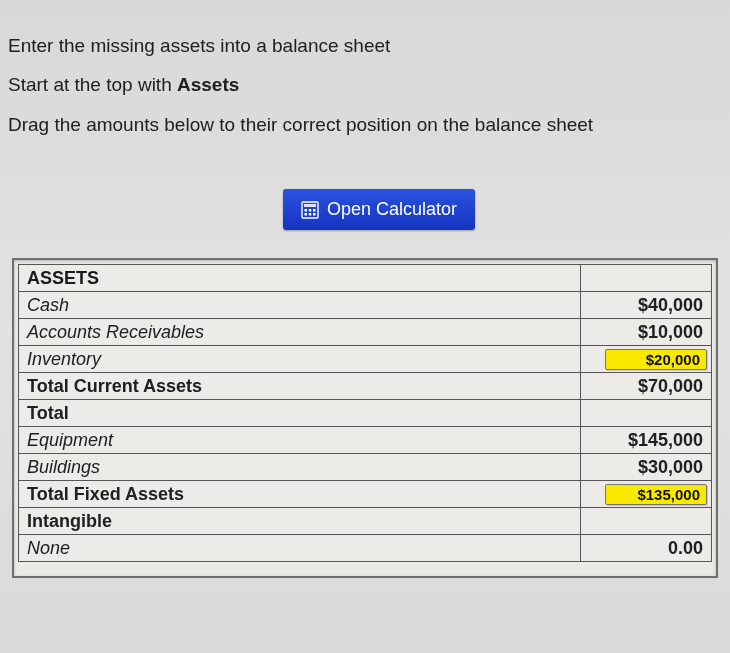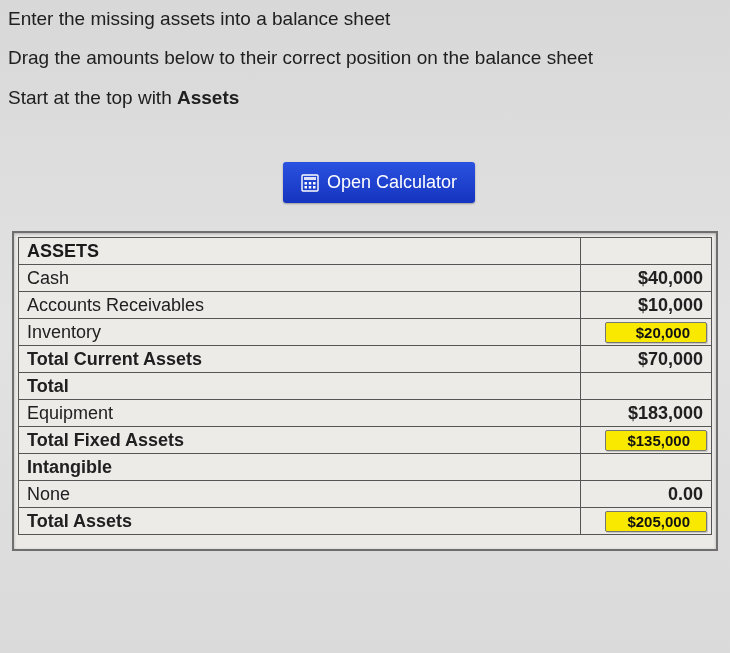--- a/index.html
+++ b/index.html
@@ -9,20 +9,21 @@
       background: linear-gradient(180deg, #d8d8d8 0%, #e2e2e2 50%, #dadada 100%);
       width: 730px;
       height: 653px;
       overflow: hidden;
       color: #202020;
     }
     .instructions {
       padding: 4px 20px 14px 8px;
       font-size: 19px;
       line-height: 1.55;
+      margin-top: 27px;
     }
     .instructions p { margin-bottom: 10px; }
     .instructions b { font-weight: 700; }
     .calc-wrap {
       text-align: center;
       margin: 26px 0 28px 0;
       padding-left: 28px;
     }
     .calc-btn {
       display: inline-flex;
@@ -68,47 +69,47 @@
       position: relative;
       margin-top: 6px;
     }
     .hdr td {
       background: #b5b3b0;
       font-weight: 700;
       color: #1a1a1a;
     }
     .lvl0 { padding-left: 8px; font-weight: 700; }
     .lvl1 { padding-left: 34px; font-weight: 700; }
-    .lvl2 { padding-left: 60px; font-weight: 400; }
+    .lvl2 { padding-left: 60px; font-weight: 400; font-style: italic; }
     .lvl3 { padding-left: 110px; font-weight: 700; }
     .chip {
       display: block;
       background: #f9e900;
       border: 1px solid #777;
       border-radius: 2px;
-      padding: 1px 16px 1px 6px;
+      padding: 1px 6px 1px 6px;
       margin: -1px -4px -1px auto;
       text-align: right;
       font-weight: 700;
       font-size: 15px;
       box-shadow: 1px 1px 0 rgba(0,0,0,0.15);
       color: #111;
       cursor: grab;
       width: 90%;
     }
   </style>
 </head>
 <body>
 
 <div class="instructions">
   <p>Enter the missing assets into a balance sheet</p>
-  <p>Drag the amounts below to their correct position on the balance sheet</p>
   <p>
     <span>Start at the top with </span><b>Assets</b>
   </p>
+  <p>Drag the amounts below to their correct position on the balance sheet</p>
 </div>
 
 <div class="calc-wrap">
   <button class="calc-btn">
     <svg width="18" height="18" viewBox="0 0 18 18">
       <rect x="1" y="1" width="16" height="16" rx="1" fill="none" stroke="#fff" stroke-width="1.4"></rect>
       <rect x="3" y="3" width="12" height="3" fill="#fff" opacity="0.85"></rect>
       <rect x="3.5" y="8" width="2.5" height="2.5" fill="#fff"></rect>
       <rect x="7.75" y="8" width="2.5" height="2.5" fill="#fff"></rect>
       <rect x="12" y="8" width="2.5" height="2.5" fill="#fff"></rect>
@@ -146,39 +147,37 @@
       <td class="lbl lvl3">Total Current Assets</td>
       <td class="amt">$70,000</td>
     </tr>
 
     <tr>
       <td class="lbl lvl1">Total</td>
       <td class="amt"></td>
     </tr>
     <tr>
       <td class="lbl lvl2">Equipment</td>
-      <td class="amt">$183,000</td>
+      <td class="amt">$145,000</td>
+    </tr>
+    <tr>
+      <td class="lbl lvl2">Buildings</td>
+      <td class="amt">$30,000</td>
     </tr>
     <tr>
       <td class="lbl lvl3">Total Fixed Assets</td>
       <td class="amt">
         <span class="chip">$135,000</span>
       </td>
     </tr>
 
     <tr>
       <td class="lbl lvl1">Intangible</td>
       <td class="amt"></td>
     </tr>
     <tr>
       <td class="lbl lvl2">None</td>
       <td class="amt">0.00</td>
     </tr>
 
-    <tr>
-      <td class="lbl lvl0">Total Assets</td>
-      <td class="amt">
-        <span class="chip">$205,000</span>
-      </td>
-    </tr>
   </tbody>
     </table>
 </div>
 
 </body></html>

